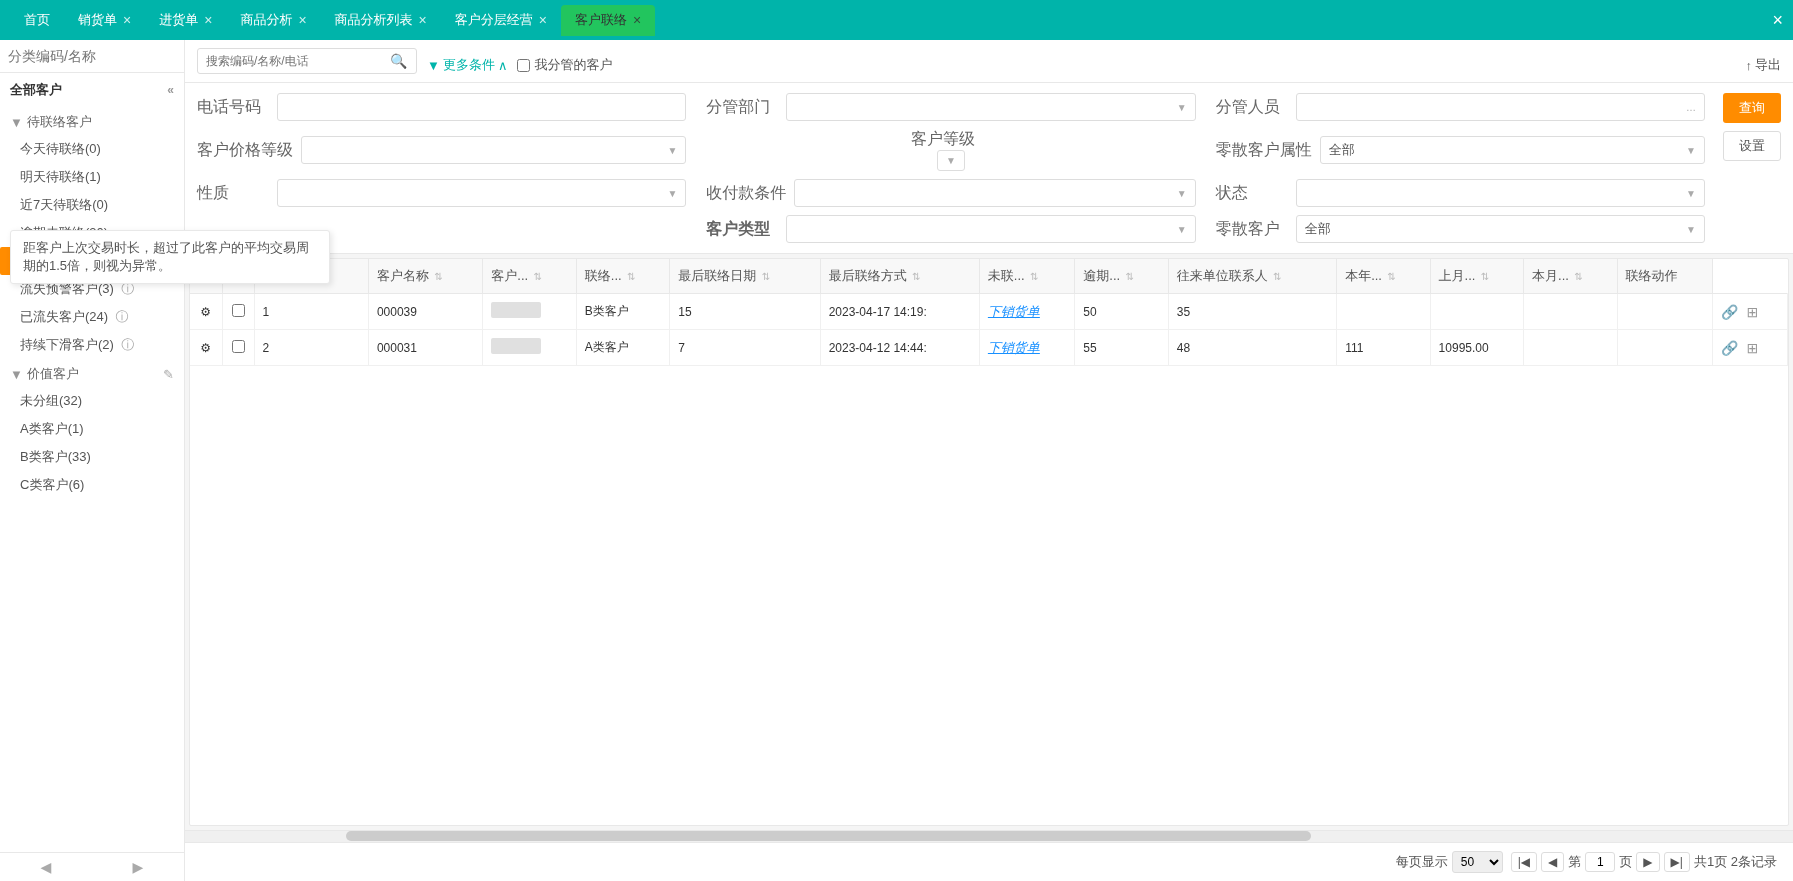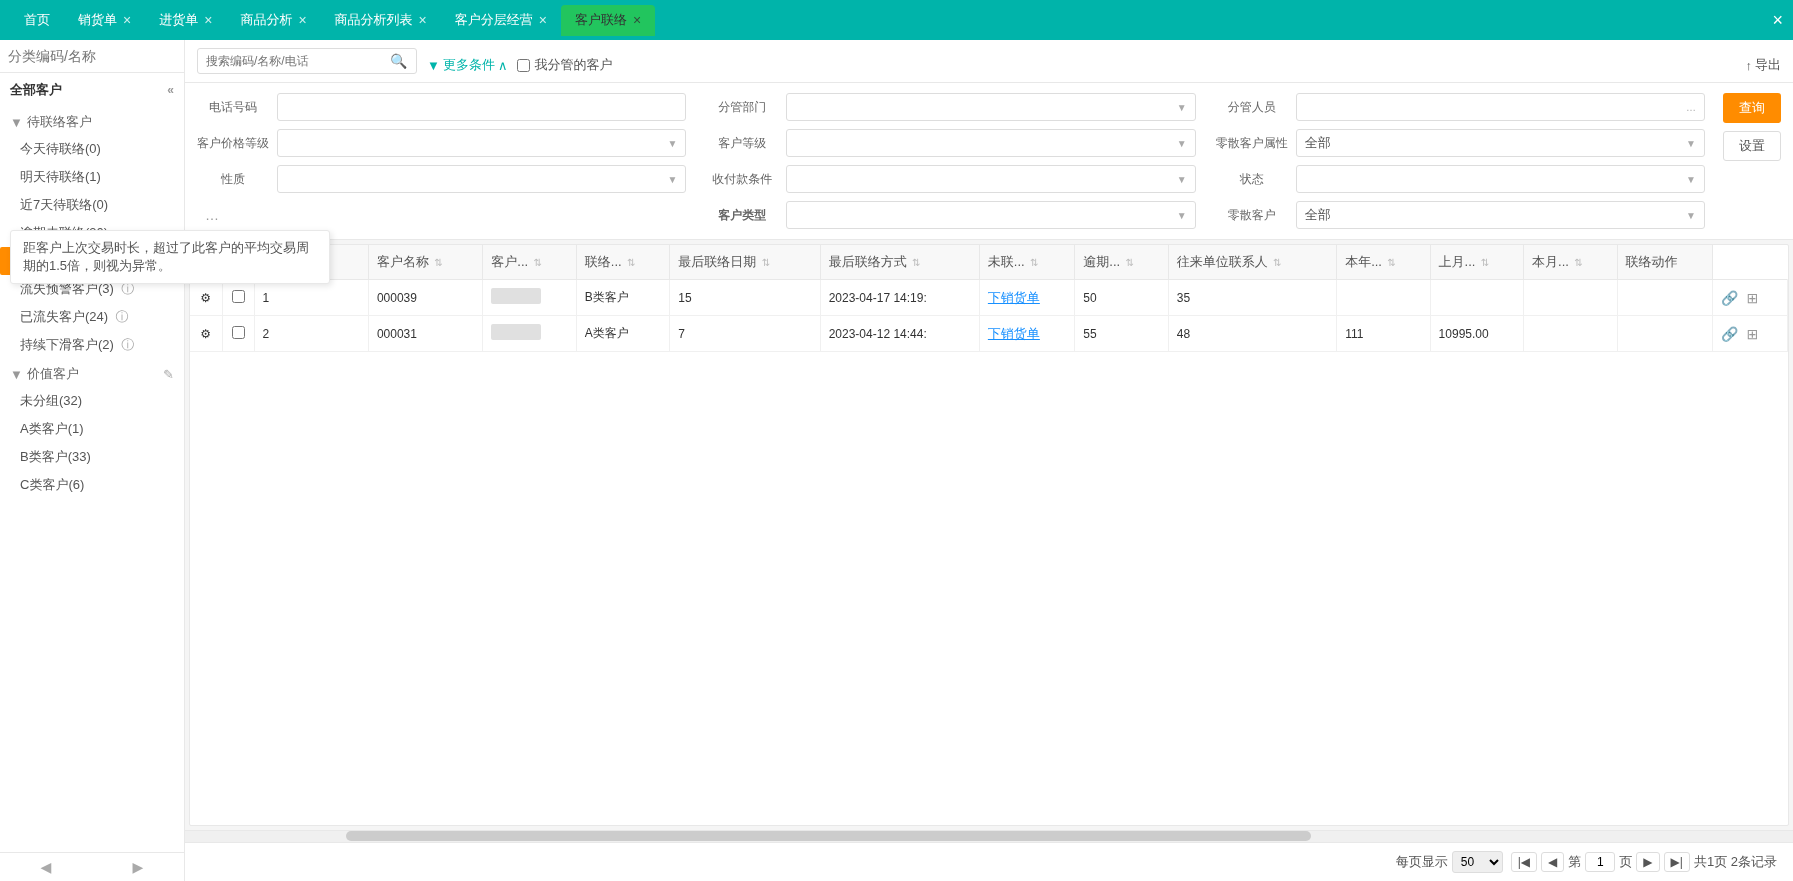--- a/index.html
+++ b/index.html
@@ -115,22 +115,22 @@
     .filter-row {
       display: flex; align-items: center; gap: 0;
       margin-bottom: 8px;
     }
     .filter-row:last-child { margin-bottom: 0; }
     .filter-cell {
       display: flex; align-items: center; flex: 1;
       min-width: 0;
     }
     .filter-label {
-      color: #666; font-size: 12px; white-space: nowrap;
-      min-width: 80px; text-align: center; padding-right: 8px;
+      color: #666; font-size: 16px; white-space: nowrap;
+      min-width: 80px; text-align: left; padding-right: 8px;
     }
     .filter-select {
       flex: 1; border: 1px solid #ddd; border-radius: 3px;
       padding: 4px 8px; font-size: 12px; color: #555;
       display: flex; align-items: center; justify-content: space-between;
       cursor: pointer; background: white; height: 28px;
     }
     .filter-select .arrow { color: #aaa; font-size: 10px; }
     .filter-input {
       flex: 1; border: 1px solid #ddd; border-radius: 3px;
@@ -173,21 +173,21 @@
       padding: 8px 8px; color: #555; font-weight: normal;
       text-align: left; white-space: nowrap;
       border-right: 1px solid #e8e8e8; font-size: 12px;
     }
     thead th .sort-icon { color: #bbb; font-size: 10px; margin-left: 2px; }
     tbody tr { border-bottom: 1px solid #f0f0f0; background: white; }
     tbody td {
       padding: 8px 8px; color: #333; white-space: nowrap;
       border-right: 1px solid #f0f0f0; font-size: 12px;
     }
-    .link-text { color: #1890ff; text-decoration: underline; cursor: pointer; }
+    .link-text { color: #1890ff; text-decoration: underline; cursor: pointer; font-style: italic; }
     .action-icons { display: flex; gap: 8px; }
     .action-icon { color: #999; cursor: pointer; font-size: 14px; }
 
     
     .pagination {
       display: flex; align-items: center; justify-content: flex-end;
       padding: 8px 16px; background: white;
       border-top: 1px solid #e8e8e8; gap: 8px;
       font-size: 12px; color: #555;
     }
@@ -401,21 +401,21 @@
           </div>
 
           <div class="filter-row">
             <div class="filter-cell">
               <span class="filter-label">客户价格等级</span>
               <div class="filter-select">
                 <span></span>
                 <span class="arrow">▼</span>
               </div>
             </div>
-            <div class="filter-cell" style="margin-left:20px;">
+            <div class="filter-cell" style="margin-left:20px;flex-direction:column;">
               <span class="filter-label">客户等级</span>
               <div class="filter-select">
                 <span></span>
                 <span class="arrow">▼</span>
               </div>
             </div>
             <div class="filter-cell" style="margin-left:20px;">
               <span class="filter-label">零散客户属性</span>
               <div class="filter-select" style="flex:1;">
                 <span>全部</span>

